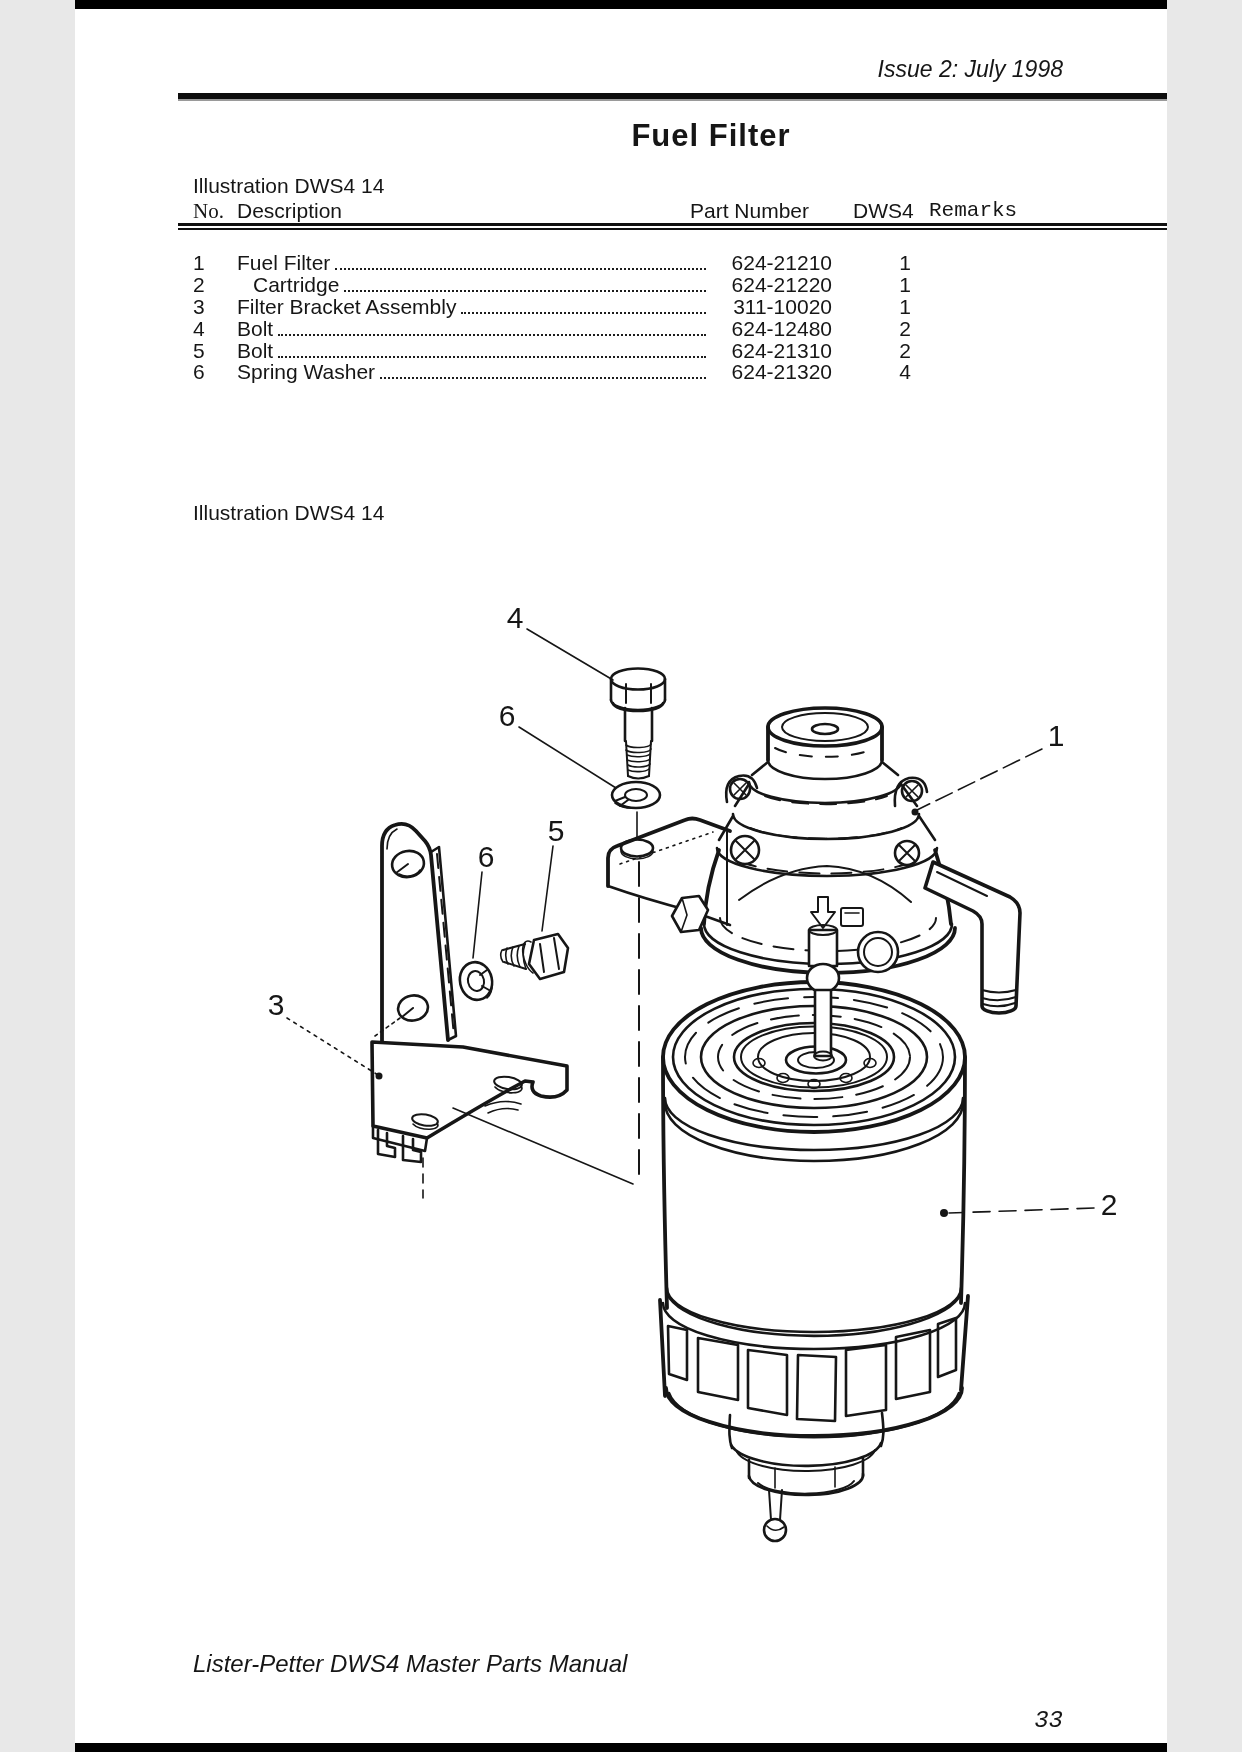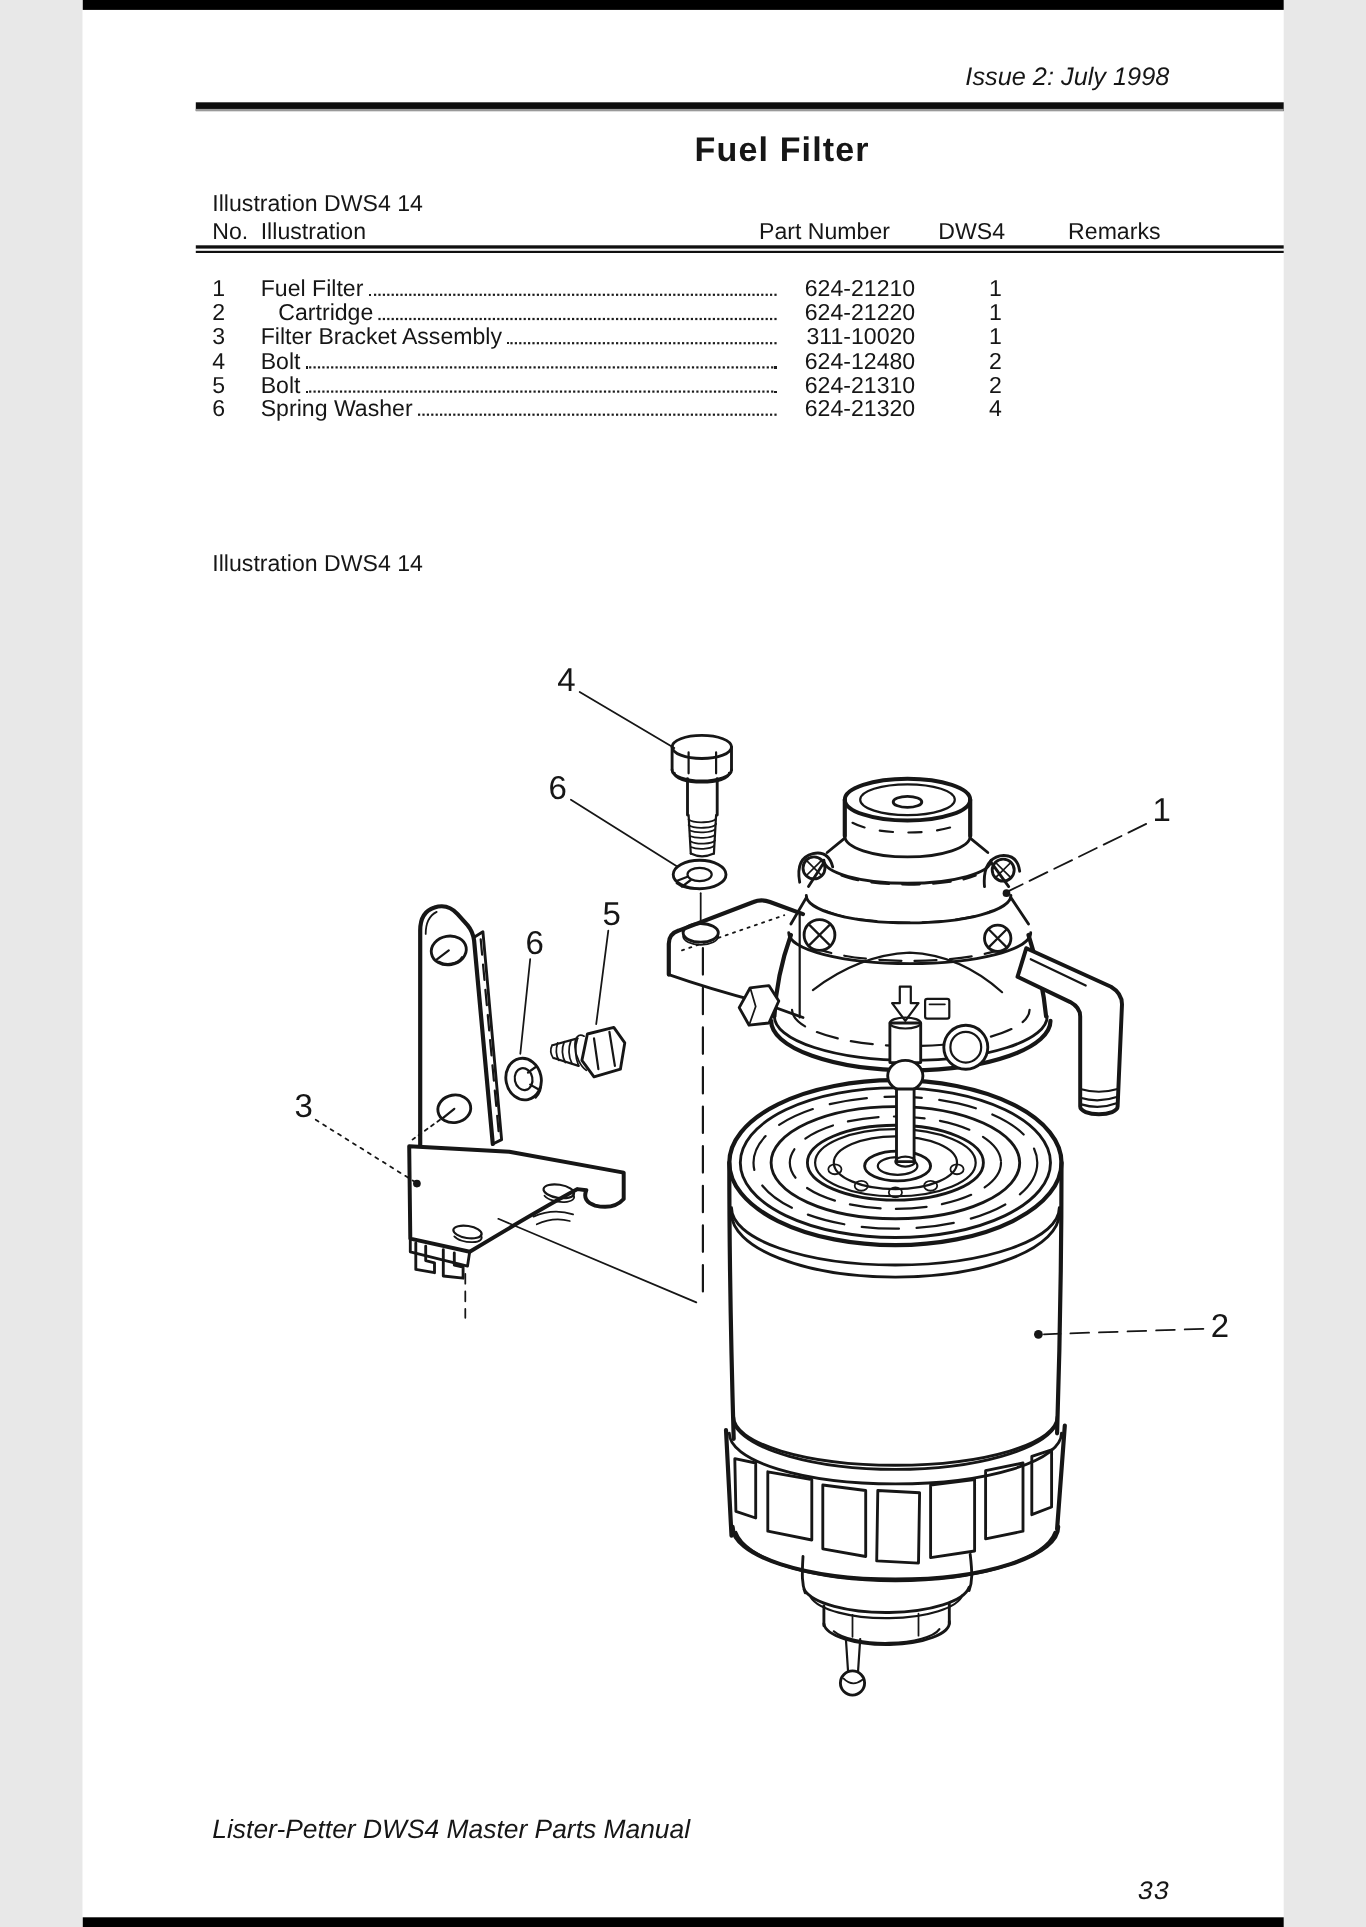--- a/index.html
+++ b/index.html
@@ -9,21 +9,21 @@
   .scanbar.top{top:0;height:9px;}
   .scanbar.bottom{top:1743px;height:9px;}
   .issue{position:absolute;top:56px;right:104px;font-size:23px;font-style:italic;}
   .rule-thick{position:absolute;left:103px;top:93px;width:1038px;height:6px;background:#0d0d0d;border-bottom:2px solid #9a9a9a;}
   .doc-title{position:absolute;left:103px;top:118px;width:1038px;text-align:center;text-indent:28px;
              font-size:31px;font-weight:bold;letter-spacing:1px;}
   .ill-label-1{position:absolute;left:118px;top:174px;font-size:21px;}
   .ill-label-2{position:absolute;left:118px;top:501px;font-size:21px;}
   .thead{position:absolute;left:118px;top:199px;width:1022px;height:24px;font-size:21px;}
   .thead span{position:absolute;top:0;}
-  .h-no{left:0;} .h-desc{left:44px;} .h-part{left:497px;} .h-dws4{left:660px;} .h-rem{left:778px;}
+  .h-no{left:0;font-family:Liberation Serif, serif;} .h-desc{left:44px;} .h-part{left:497px;} .h-dws4{left:660px;} .h-rem{left:736px;font-family:Liberation Mono, monospace;}
   .rule-double{position:absolute;left:103px;top:223px;width:1038px;height:2px;
                border-top:3px solid #101010;border-bottom:2px solid #101010;}
   .tbody{position:absolute;left:118px;top:251px;width:1022px;font-size:21px;}
   .trow{display:flex;align-items:baseline;height:21.9px;}
   .c-no{width:44px;flex:none;}
   .c-descwrap{width:470px;flex:none;display:flex;align-items:baseline;}
   .c-desc{white-space:pre;flex:none;}
   .c-desc.indent{padding-left:16px;}
   .c-dots{flex:1;height:15px;border-bottom:2.6px dotted #1c1c1c;margin:0 1px 2px 5px;}
   .c-part{width:101px;flex:none;text-align:right;margin-left:24px;}
@@ -50,21 +50,21 @@
   <div class="scanbar bottom"></div>
 
   <div class="issue">Issue 2: July 1998</div>
   <div class="rule-thick"></div>
   <div class="doc-title">Fuel Filter</div>
 
   <div class="ill-label-1">Illustration DWS4 14</div>
 
   <div class="thead">
     <span class="h-no">No.</span>
-    <span class="h-desc">Illustration</span>
+    <span class="h-desc">Description</span>
     <span class="h-part">Part Number</span>
     <span class="h-dws4">DWS4</span>
     <span class="h-rem">Remarks</span>
   </div>
   <div class="rule-double"></div>
 
   <div class="tbody">
     <div class="trow">
       <span class="c-no">1</span>
       <span class="c-descwrap">

